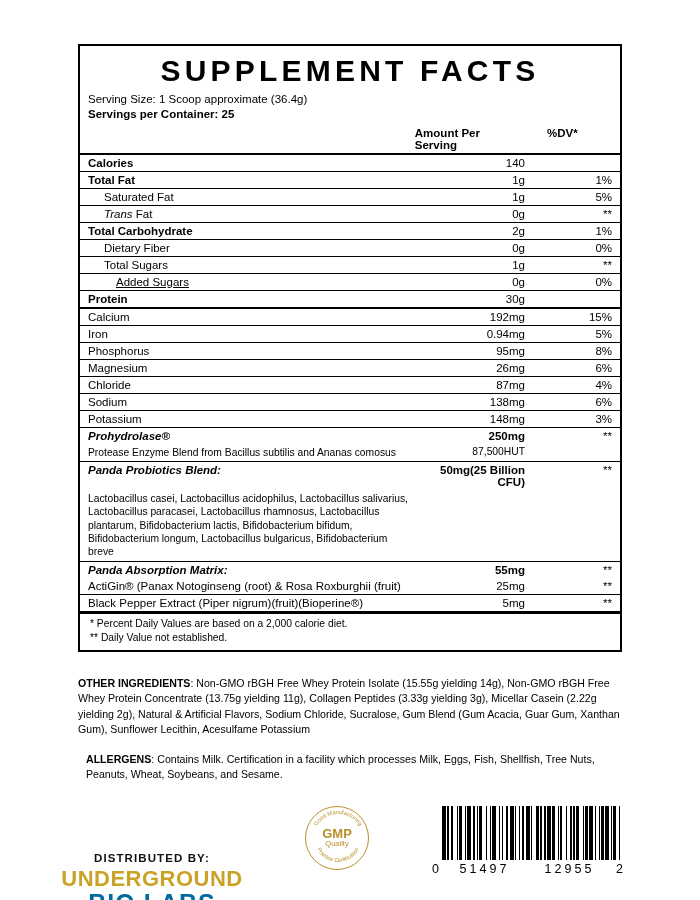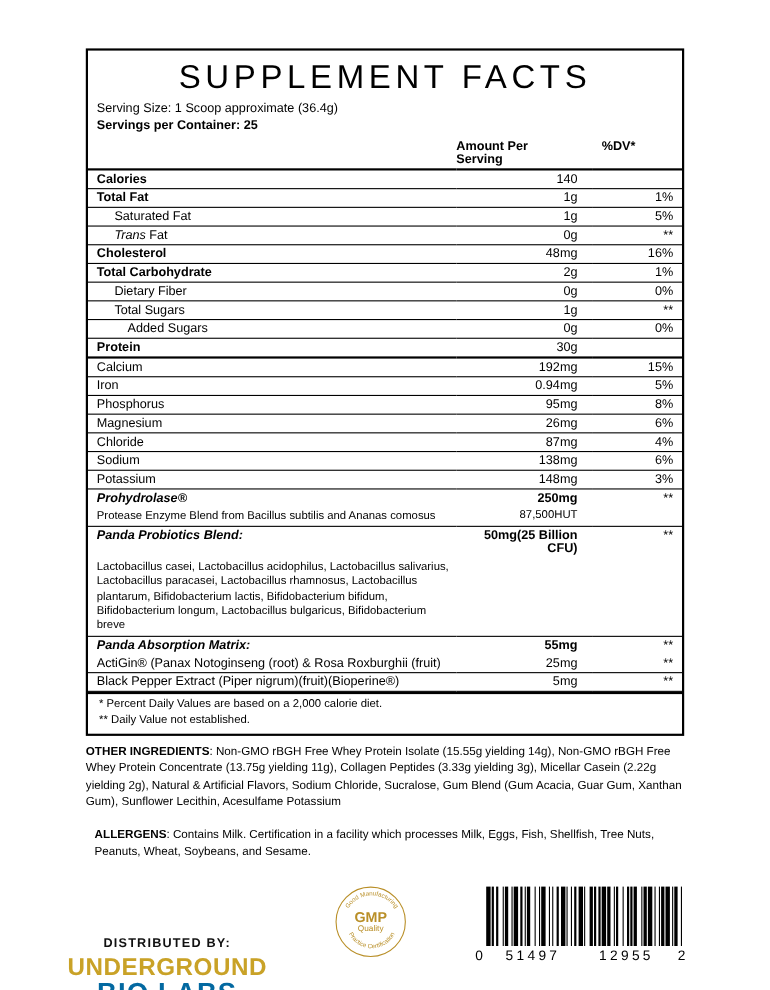--- a/index.html
+++ b/index.html
@@ -20,21 +20,21 @@
     left: 78px;
     top: 44px;
     width: 544px;
     border: 2px solid #000;
     box-sizing: border-box;
     padding: 0;
   }
   .title {
     font-size: 30px;
     letter-spacing: 4.2px;
-    font-weight: 400;
+    font-weight: 700;
     text-align: center;
     padding: 9px 0 5px 0;
     line-height: 1.05;
     font-family: "Liberation Sans", sans-serif;
   }
   .serving-block {
     padding: 0 8px 2px 8px;
     font-size: 11.5px;
     line-height: 1.35;
   }
@@ -63,21 +63,21 @@
   }
   .hdr-row .col-amt { text-align: left; padding-left: 0 !important; }
   .hdr-row .col-dv { text-align: left; padding-right: 0 !important; }
 
   .rule-thin td { border-bottom: 1px solid #000; }
   .rule-med td { border-bottom: 2px solid #000; }
   .rule-none td { border-bottom: none; }
 
   .bold { font-weight: bold; }
   .indent1 { padding-left: 24px !important; }
-  .indent2 { padding-left: 36px !important; }
+  .indent2 { padding-left: 36px !important; text-decoration: underline; }
   .ital { font-style: italic; }
   .blend-desc-row td { padding-top: 0; }
 
   .footnotes {
     font-size: 10.3px;
     line-height: 1.4;
     padding: 3px 8px 4px 10px;
     border-top: 2px solid #000;
   }
 
@@ -225,25 +225,20 @@
         </tr>
         <tr class="rule-thin">
           <td class="col-name indent1">Saturated Fat</td>
           <td class="col-amt">1g</td>
           <td class="col-dv">5%</td>
         </tr>
         <tr class="rule-thin">
           <td class="col-name indent1"><span class="ital">Trans </span>Fat</td>
           <td class="col-amt">0g</td>
           <td class="col-dv">**</td>
-        </tr>
-        <tr class="rule-thin">
-          <td class="col-name bold">Cholesterol</td>
-          <td class="col-amt">48mg</td>
-          <td class="col-dv">16%</td>
         </tr>
         <tr class="rule-thin">
           <td class="col-name bold">Total Carbohydrate</td>
           <td class="col-amt">2g</td>
           <td class="col-dv">1%</td>
         </tr>
         <tr class="rule-thin">
           <td class="col-name indent1">Dietary Fiber</td>
           <td class="col-amt">0g</td>
           <td class="col-dv">0%</td>

